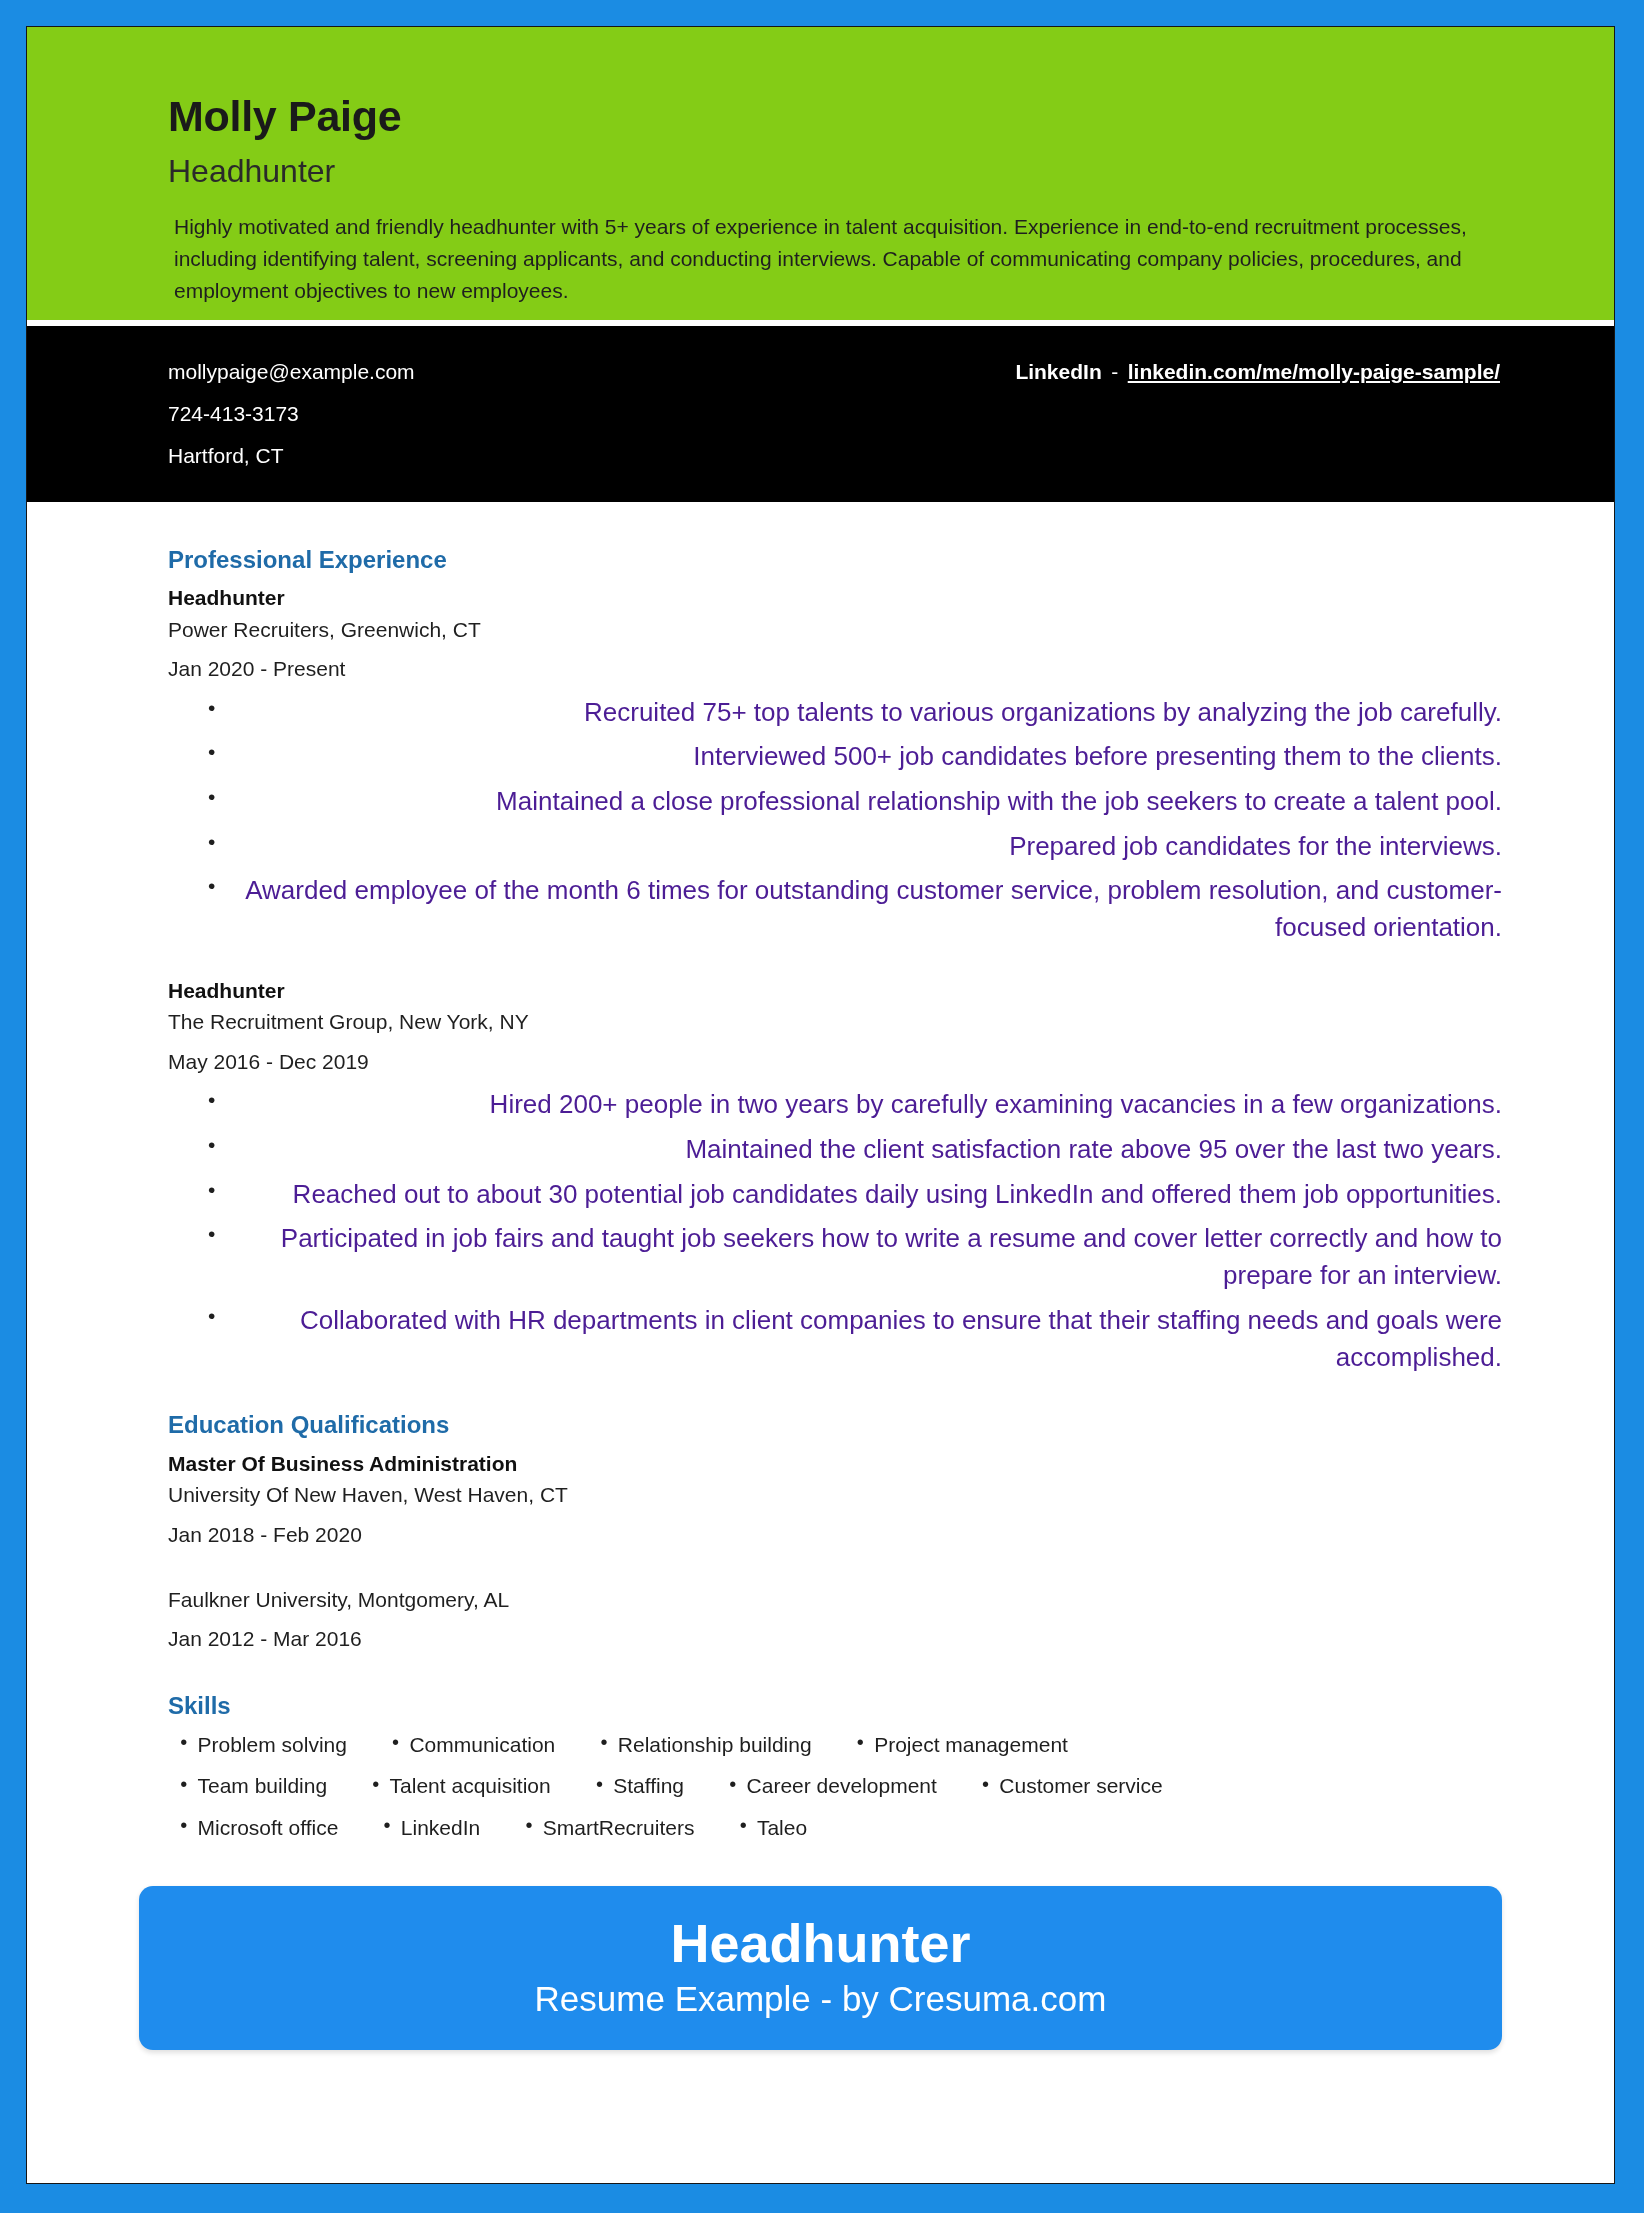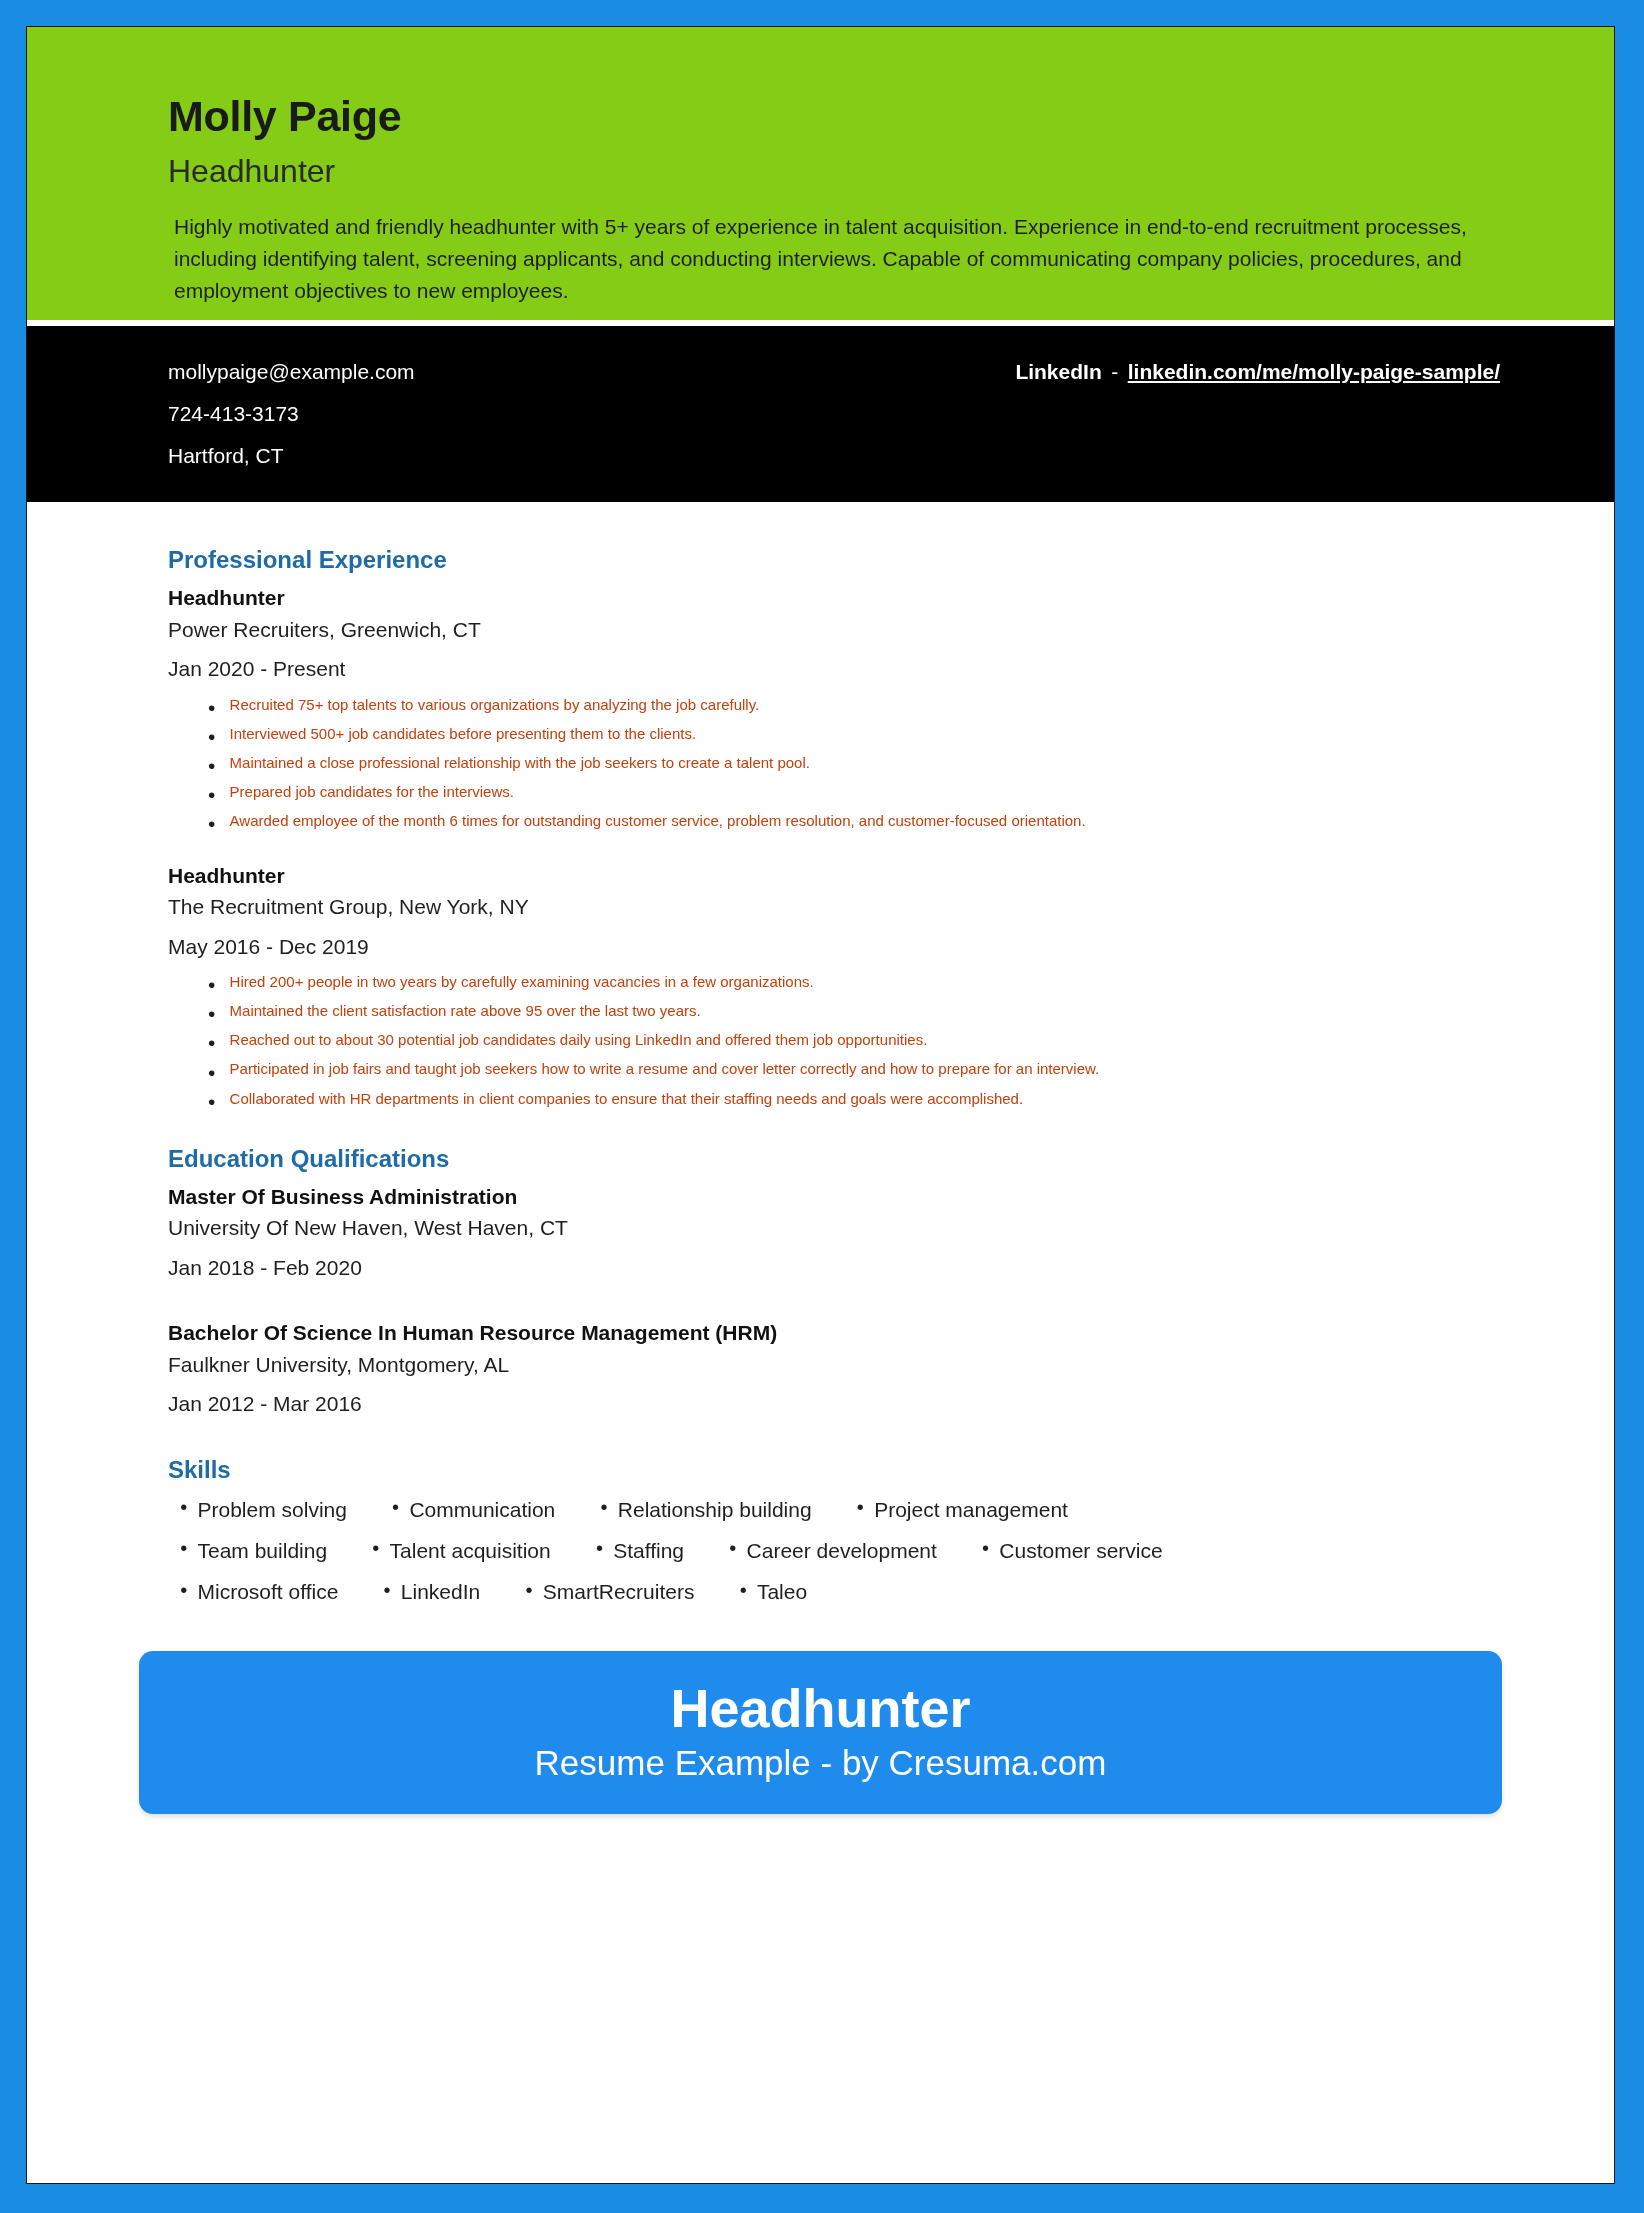--- a/index.html
+++ b/index.html
@@ -123,27 +123,28 @@
     color: #1f1f1f;
     line-height: 1.25;
     margin: 0 0 11.2px 0;
   }
   ul.bullets {
     margin: 0;
     padding: 0 0 0 40px;
     list-style: none;
   }
   ul.bullets li {
-    font-size: 15px;
-    color: #c2410c;
+    font-size: 26px;
+    color: #4c1d95;
     line-height: 1.42;
     margin-bottom: 7.8px;
     position: relative;
     padding-left: 21.6px;
     max-width: 1297px;
+    text-align: right;
   }
   ul.bullets li:before {
     content: "\2022";
     position: absolute;
     left: 0;
     top: -0.9px;
     font-size: 21px;
     color: #1f1f1f;
   }
   .exp-gap { height: 24px; }
@@ -266,21 +267,20 @@
 
     <div class="entry">
       <div class="entry-title">Master Of Business Administration</div>
       <div class="entry-org">University Of New Haven, West Haven, CT</div>
       <div class="entry-dates">Jan 2018 - Feb 2020</div>
     </div>
 
     <div class="edu-gap"></div>
 
     <div class="entry">
-      <div class="entry-title">Bachelor Of Science In Human Resource Management (HRM)</div>
       <div class="entry-org">Faulkner University, Montgomery, AL</div>
       <div class="entry-dates">Jan 2012 - Mar 2016</div>
     </div>
 
     <div class="section-gap"></div>
 
     <div class="section-heading">Skills</div>
 
     <div class="skills-rows">
       <div class="skills-row">

